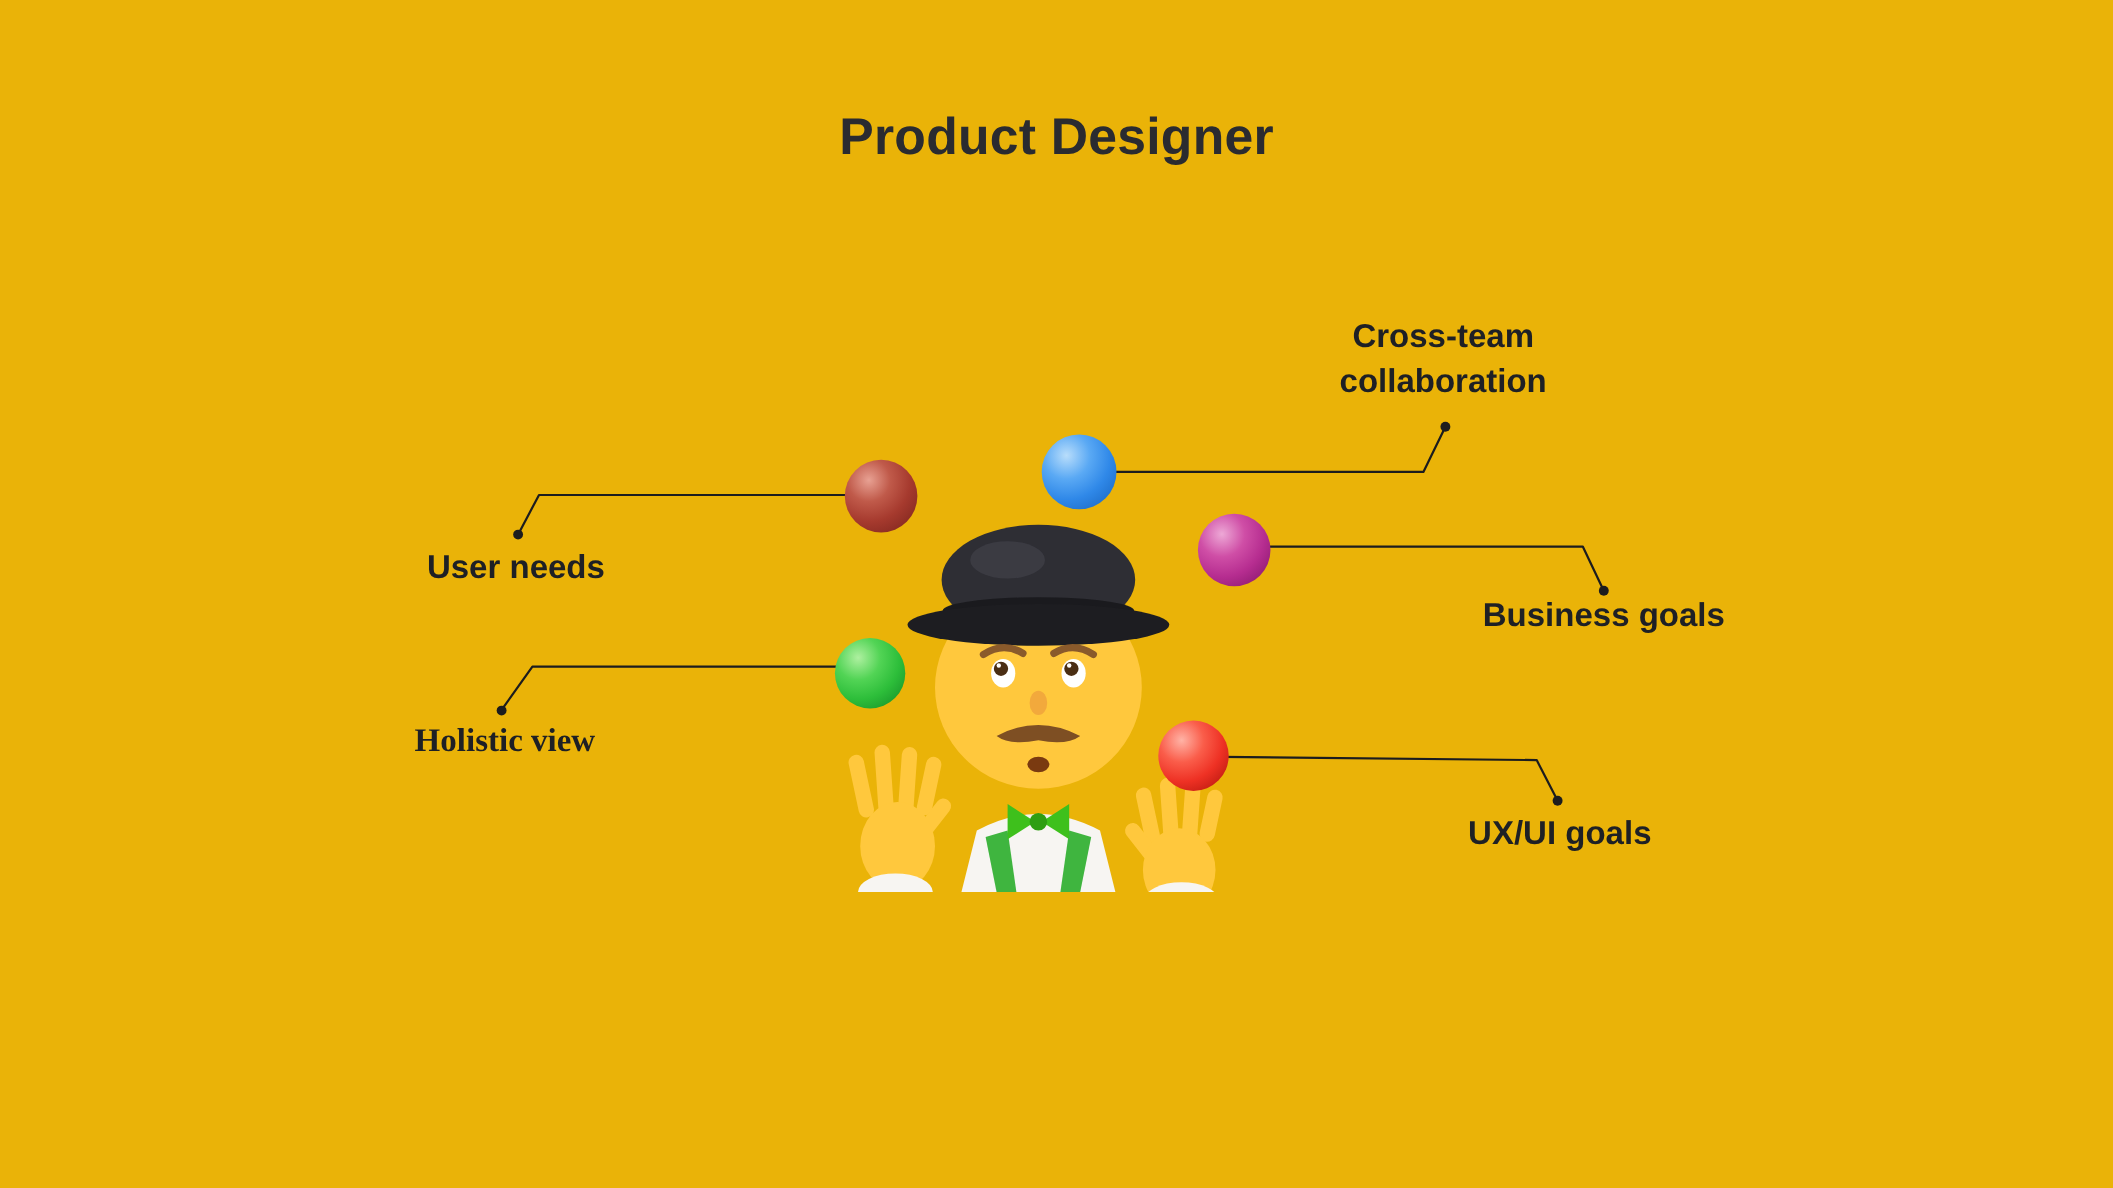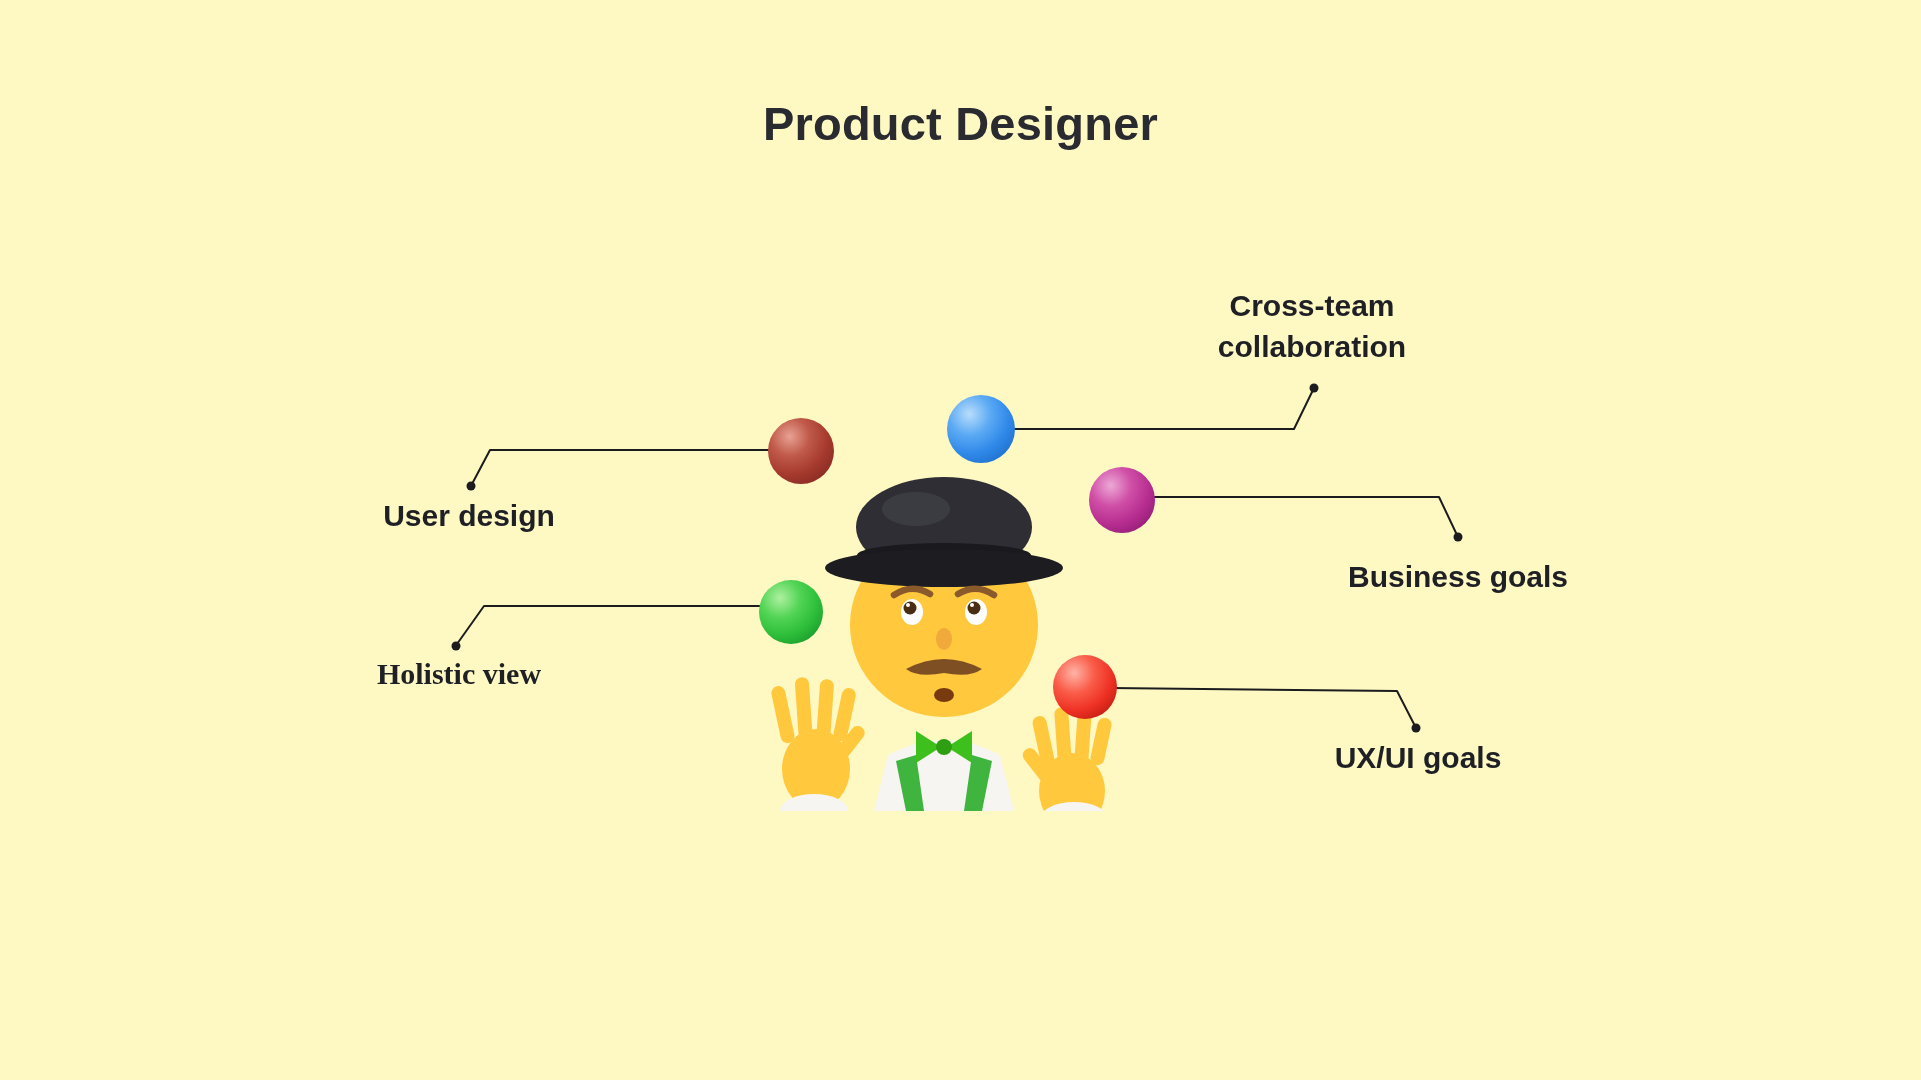--- a/index.html
+++ b/index.html
@@ -6,21 +6,21 @@
   html, body { width: 100%; height: 100%; }
   body {
     font-family: "Liberation Sans", sans-serif;
     background: #F2F1EE;
     overflow: hidden;
   }
   .stage {
     position: relative;
     width: 1921px;
     height: 1080px;
-    background: #fef9c3;
+    background: #eab308;
   }
   .page-title {
     position: absolute;
     top: 96px;
     left: 0;
     width: 100%;
     text-align: center;
     font-size: 47px;
     font-weight: 700;
     color: #2A2B30;
@@ -73,21 +73,21 @@
   }
   .juggler {
     position: absolute;
     left: 770px; top: 475px;
     width: 348px; height: 336px;
     z-index: 2;
   }
   
   .label-user-needs    { left: 469px;  top: 496px; }
   .label-cross-team    { left: 1312px; top: 286px; }
-  .label-business-goals{ left: 1458px; top: 557px; }
+  .label-business-goals{ left: 1458px; top: 540px; }
   .label-holistic-view { left: 459px;  top: 654px; font-family: Liberation Serif, serif; }
   .label-ux-ui         { left: 1418px; top: 738px; }
 </style>
 </head>
 <body>
 
 <div class="stage">
 
   <div class="page-title">Product Designer</div>
 
@@ -162,19 +162,19 @@
     </g>
     <ellipse cx="304" cy="344" rx="34" ry="17" fill="#F7F5F2"></ellipse>
   </svg>
 
   <div class="ball ball-user-needs"></div>
   <div class="ball ball-cross-team"></div>
   <div class="ball ball-business-goals"></div>
   <div class="ball ball-holistic-view"></div>
   <div class="ball ball-ux-ui"></div>
 
-  <div class="callout-label label-user-needs">User design</div>
+  <div class="callout-label label-user-needs">User needs</div>
   <div class="callout-label wrap label-cross-team">Cross-team collaboration</div>
   <div class="callout-label label-business-goals">Business goals</div>
   <div class="callout-label label-holistic-view">Holistic view</div>
   <div class="callout-label label-ux-ui">UX/UI goals</div>
 
 </div>
 
 </body></html>

